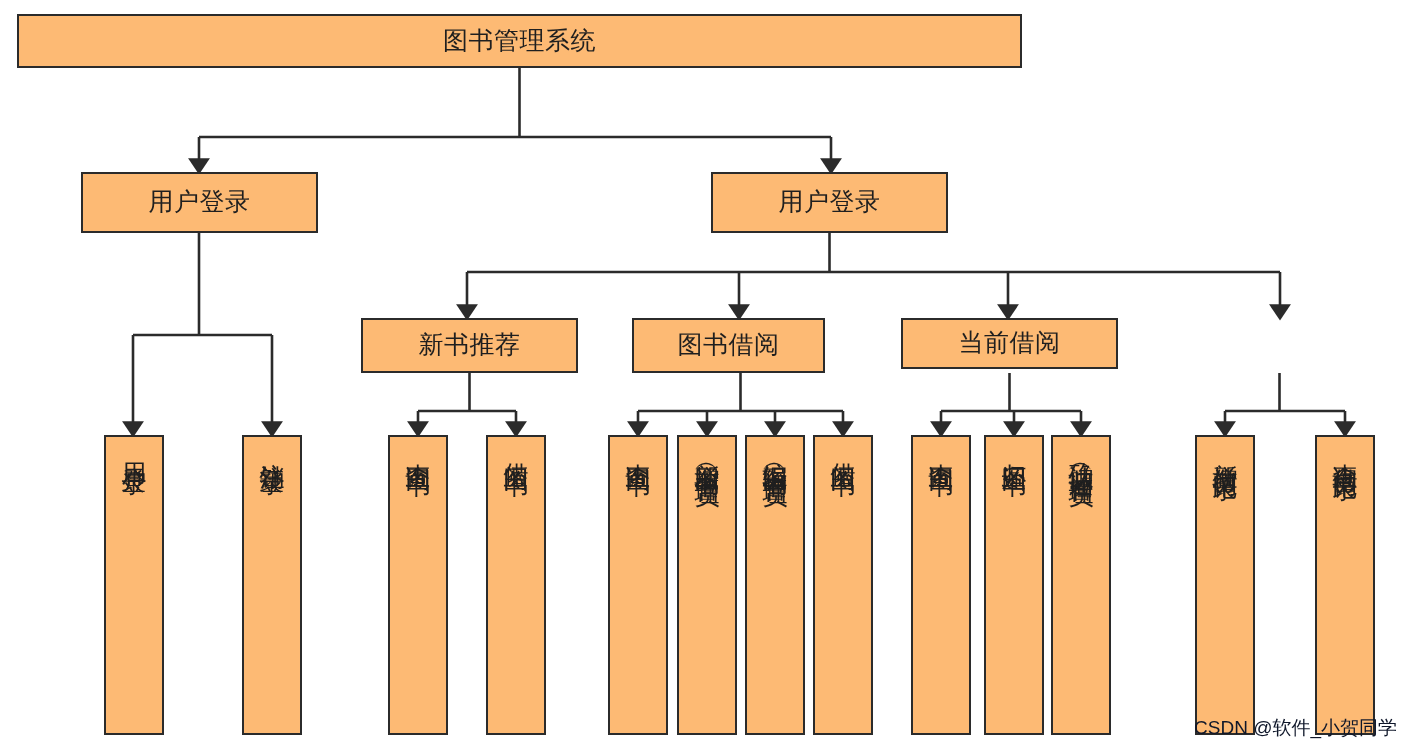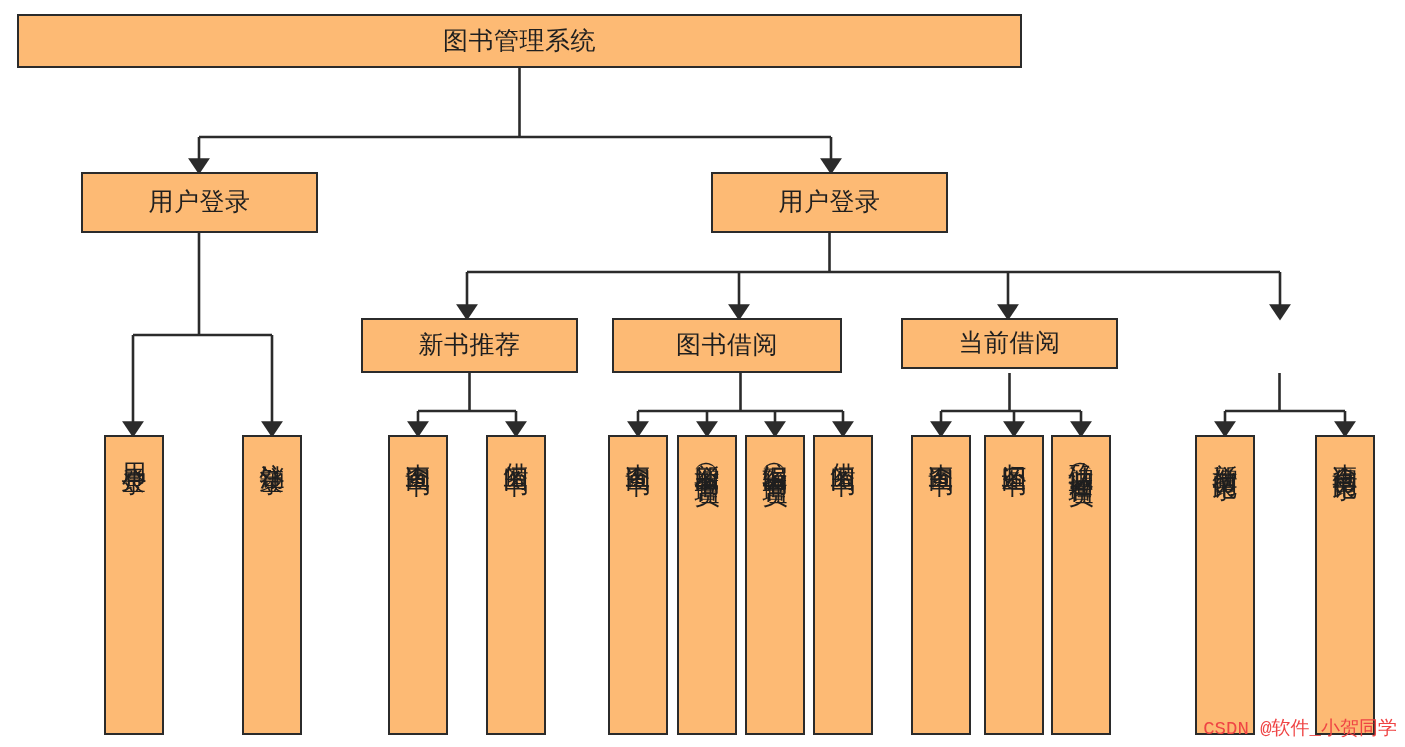--- a/index.html
+++ b/index.html
@@ -54,24 +54,24 @@
     font-size:25px;
     line-height:1.0;
     letter-spacing:3px;
     white-space:nowrap;
   }
   #watermark{
     position:absolute;
     right:8px;
     bottom:6px;
     font-size:19px;
-    color:#ef4444;
+    color:#0f172a;
     z-index:3;
     white-space:nowrap;
-    font-family:Liberation Mono, monospace;
+    font-family:Liberation Sans, sans-serif;
   }
 </style>
 </head>
 <body>
 
 <div id="canvas">
 
   <svg id="edges" viewBox="0 0 1405 747" width="1405" height="747">
     <defs>
       <marker id="arrow" markerWidth="9" markerHeight="9" refX="2.2" refY="4.2" orient="auto" markerUnits="strokeWidth">
@@ -131,21 +131,21 @@
   </div>
 
   <div class="node h-node" style="left:711px;top:172px;width:237px;height:61px;">
     <span class="node-label">用户登录</span>
   </div>
 
   <div class="node h-node" style="left:361px;top:318px;width:217px;height:55px;">
     <span class="node-label">新书推荐</span>
   </div>
 
-  <div class="node h-node" style="left:612px;top:318px;width:230px;height:55px;">
+  <div class="node h-node" style="left:632px;top:318px;width:193px;height:55px;">
     <span class="node-label">图书借阅</span>
   </div>
 
   <div class="node h-node" style="left:901px;top:318px;width:217px;height:51px;">
     <span class="node-label">当前借阅</span>
   </div>
 
 
   <div class="node v-node" style="left:104px;top:435px;width:60px;height:300px;">
     <span class="node-label">用户登录</span>

